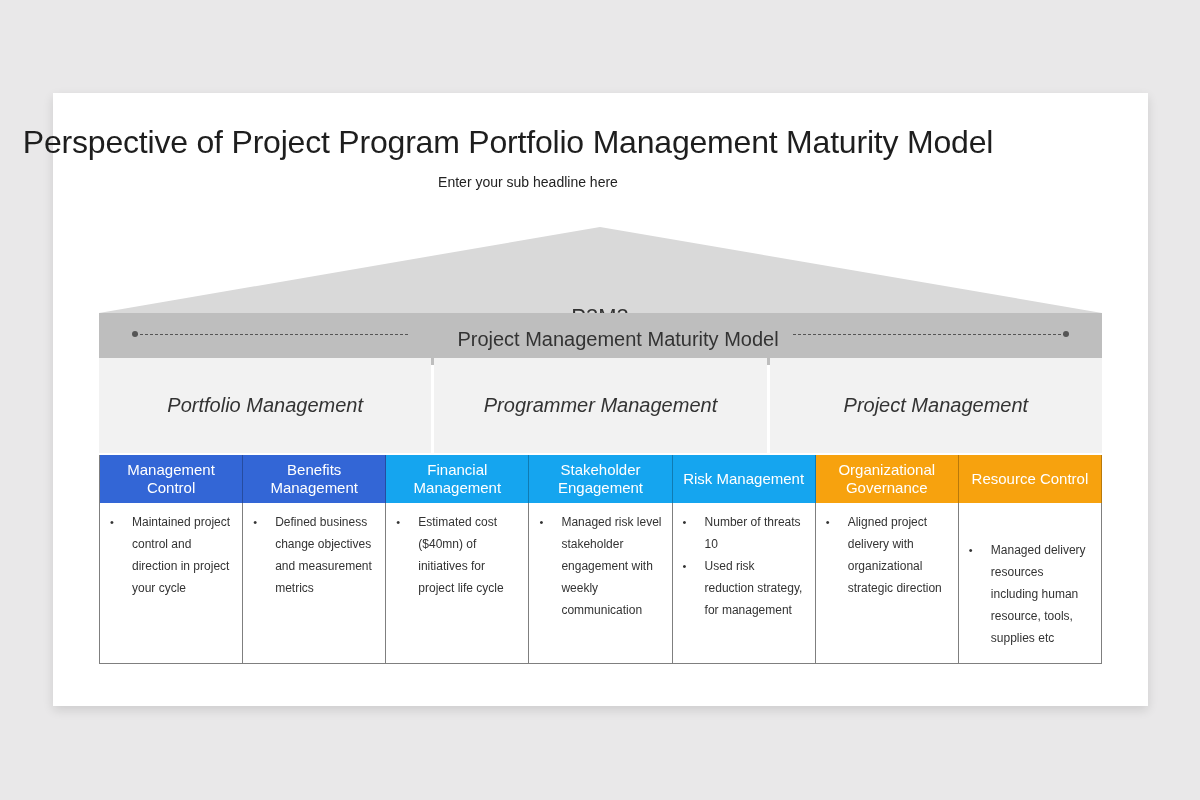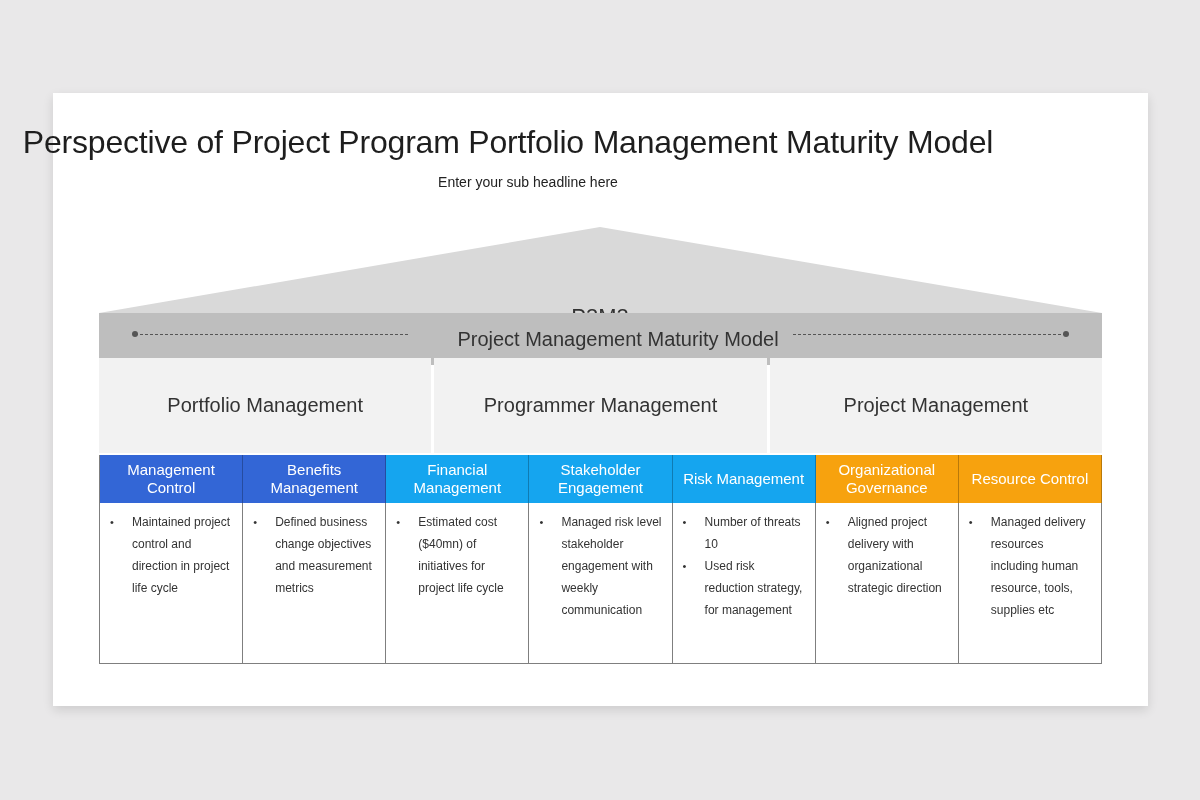--- a/index.html
+++ b/index.html
@@ -75,36 +75,36 @@
   .pillars {
     position: absolute;
     left: 99px; top: 358px;
     width: 1003px; height: 95px;
     display: flex; gap: 3px;
   }
   .pillar {
     flex: 1;
     background: #f2f2f2;
     display: flex; align-items: center; justify-content: center;
-    font-size: 20px; color: #333;
+    font-size: 20px; color: #333; font-style: italic;
   }
   .grid {
     position: absolute;
     left: 99px; top: 455px;
     width: 1003px; height: 209px;
     display: flex;
     border: 1px solid #7f7f7f;
     border-top: none;
   }
   .col {
     flex: 1;
     display: flex; flex-direction: column;
     border-right: 1px solid #7f7f7f;
   }
-  .col:last-child { border-right: none; }
+  .col:last-child { border-right: none; gap: 28px; }
   .col-head {
     height: 48px;
     display: flex; align-items: center; justify-content: center;
     text-align: center;
     color: #fff;
     font-size: 15px;
     line-height: 18px;
     border-right: 1px solid rgba(0,0,0,0.25);
     margin-right: -1px;
     padding: 0 4px;
@@ -155,21 +155,21 @@
   <div class="pillar">Portfolio Management</div>
   <div class="pillar">Programmer Management</div>
   <div class="pillar">Project Management</div>
 </div>
 
 <div class="grid">
   <div class="col">
     <div class="col-head" style="background: rgb(51, 102, 214);">Management Control</div>
     <div class="col-body">
       <ul>
-        <li>Maintained project control and direction in project life cycle</li>
+        <li>Maintained project control and direction in project your cycle</li>
       </ul>
     </div>
   </div>
   <div class="col">
     <div class="col-head" style="background: rgb(51, 102, 214);">Benefits Management</div>
     <div class="col-body">
       <ul>
         <li>Defined business change objectives and measurement metrics</li>
       </ul>
     </div>

